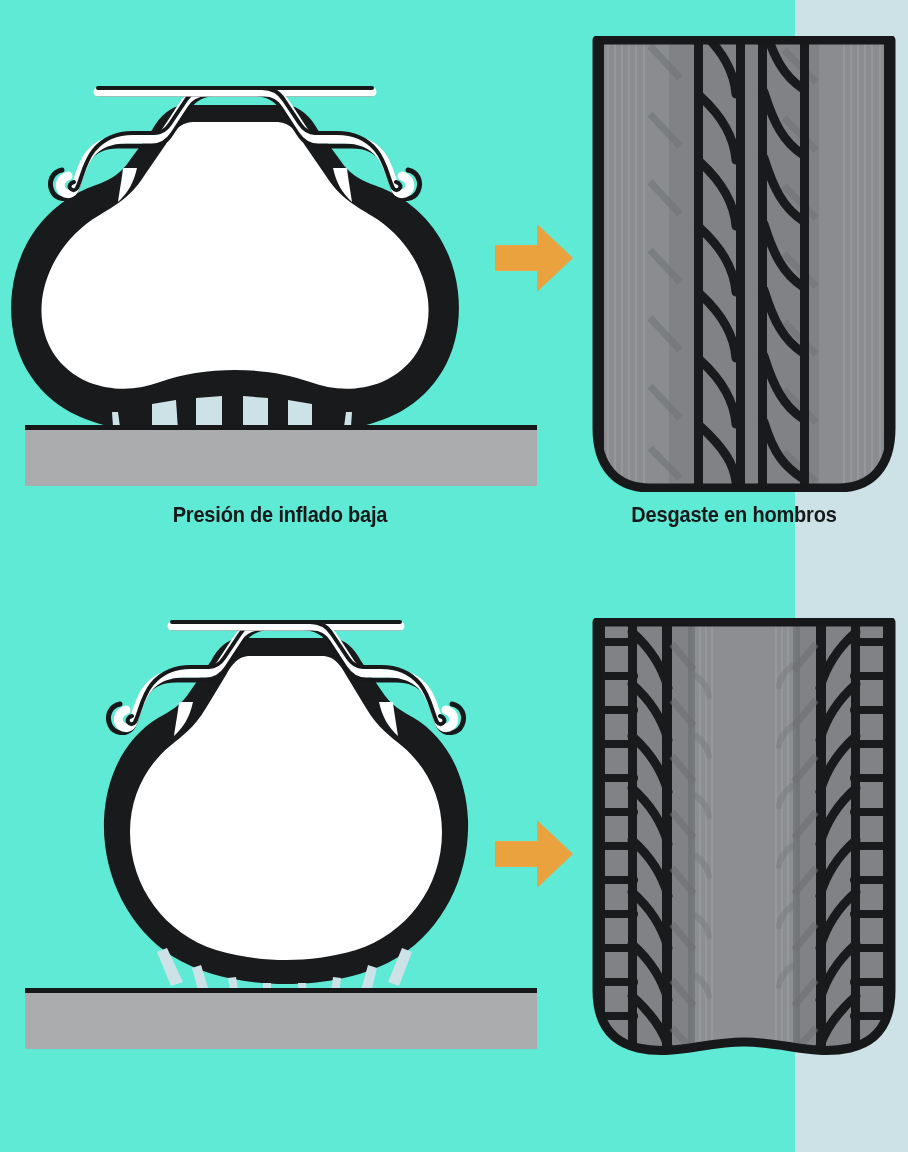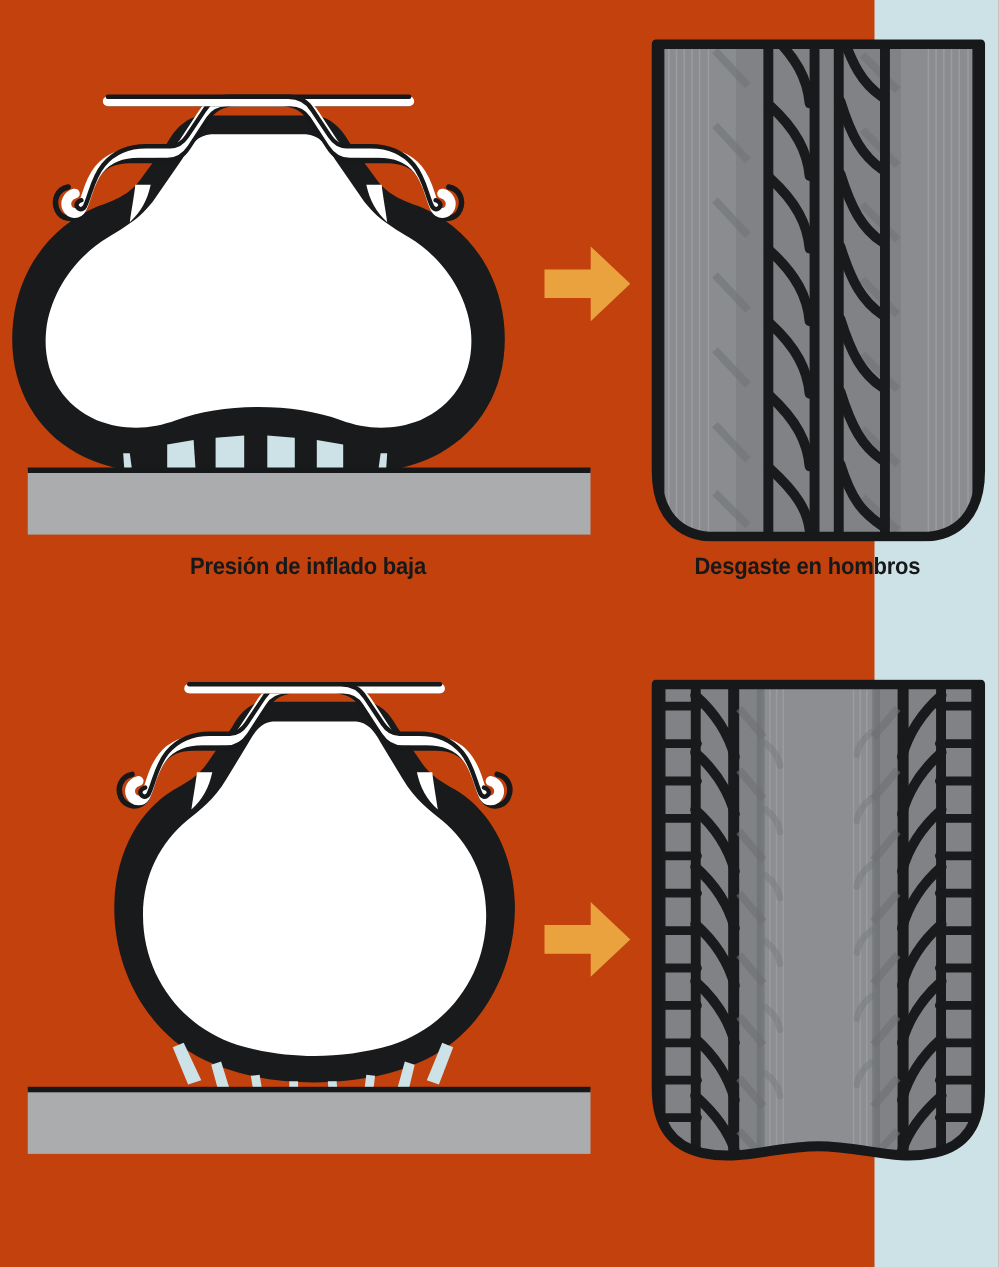--- a/index.html
+++ b/index.html
@@ -13,21 +13,21 @@
     background: #cde2e6;
     font-family: "Liberation Sans", sans-serif;
     overflow: hidden;
     position: relative;
   }
   #stage {
     position: absolute;
     left: 0; top: 0;
     width: 795px;
     height: 1152px;
-    background: #c2410c;
+    background: #5eead4;
   }
   .panel {
     position: absolute;
     left: 0;
     width: 908px;
   }
   #panel-low  { top: 0px;   height: 576px; }
   #panel-high { top: 576px; height: 576px; }
 
   .figure-svg {

